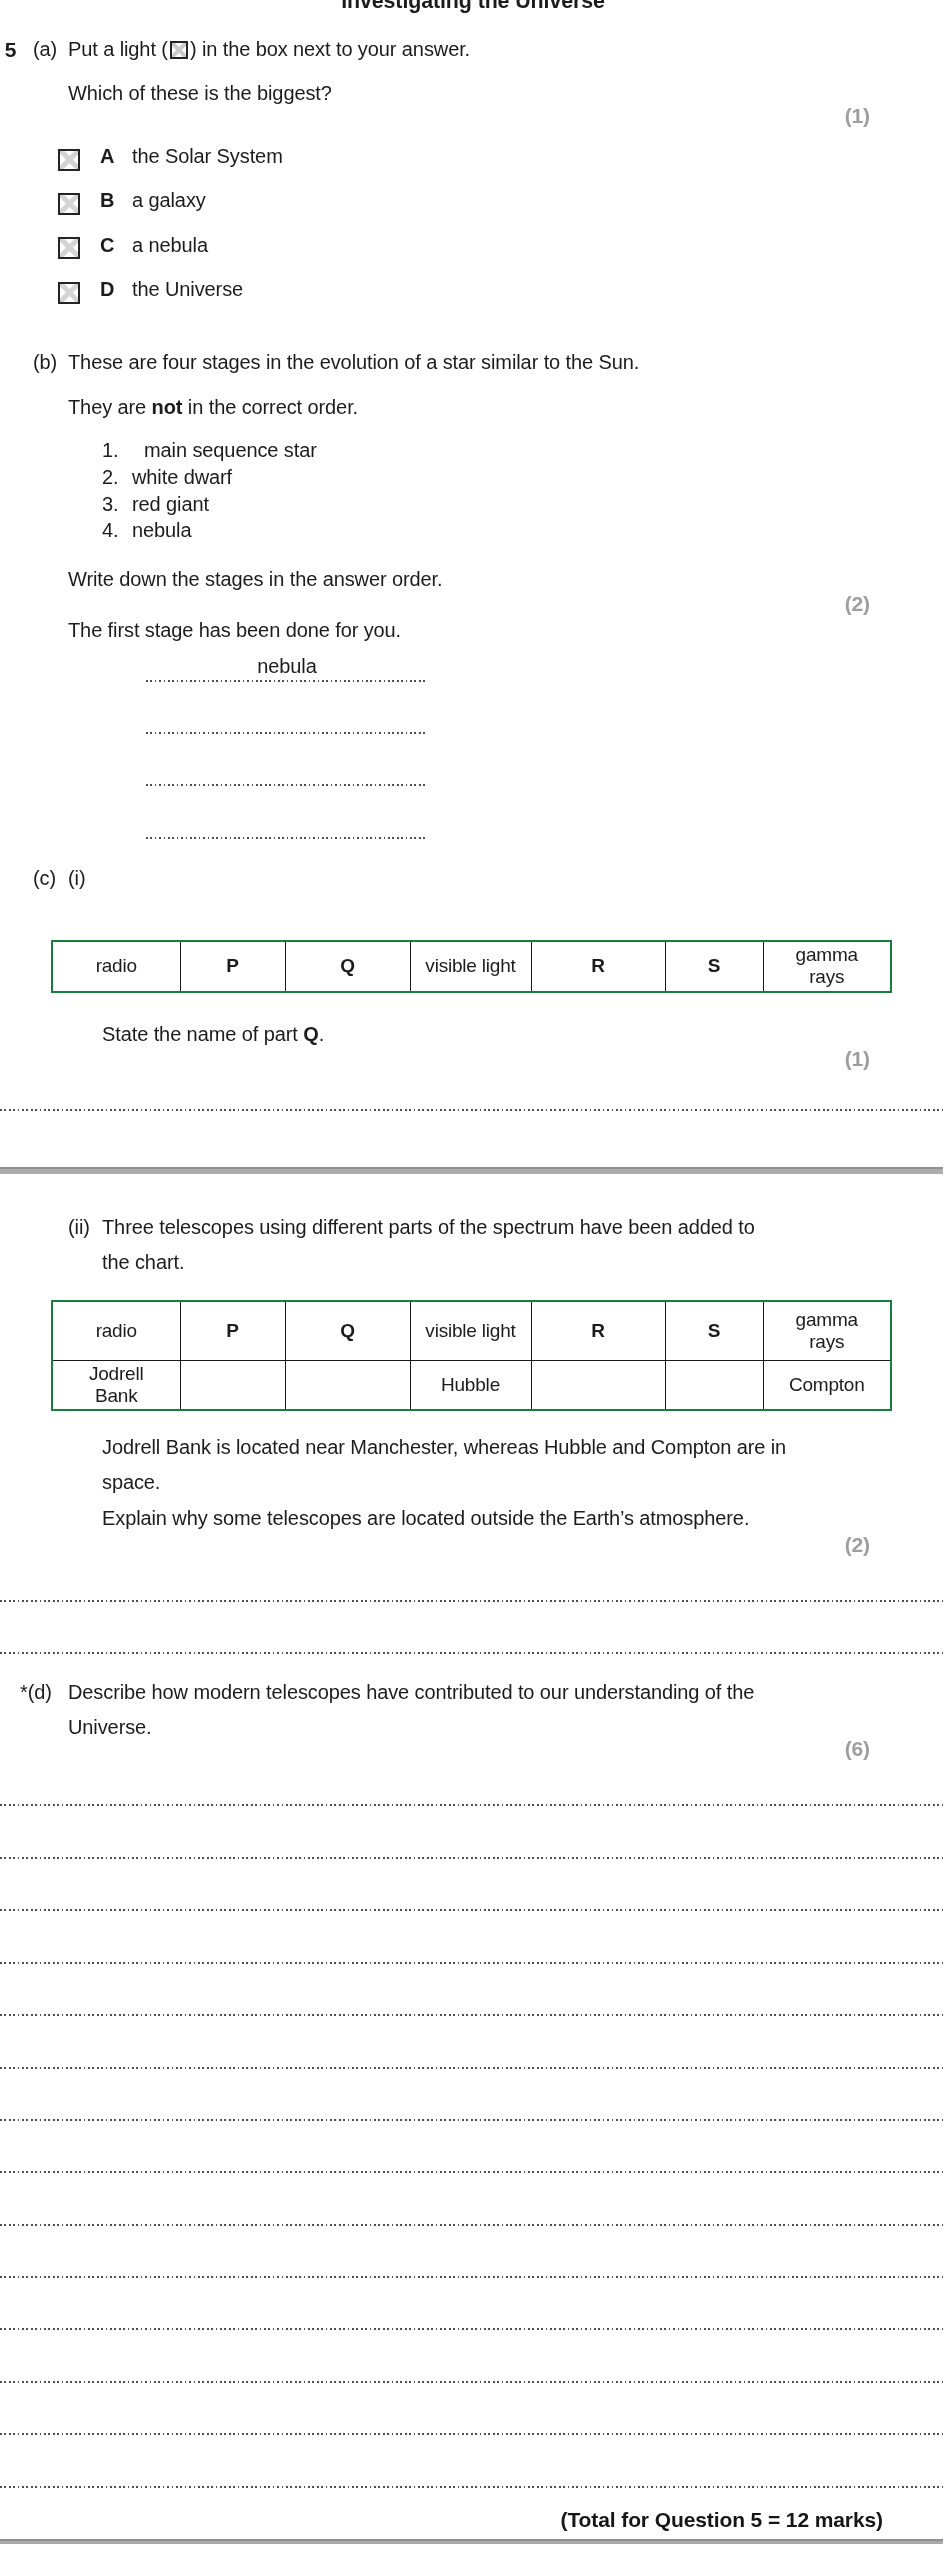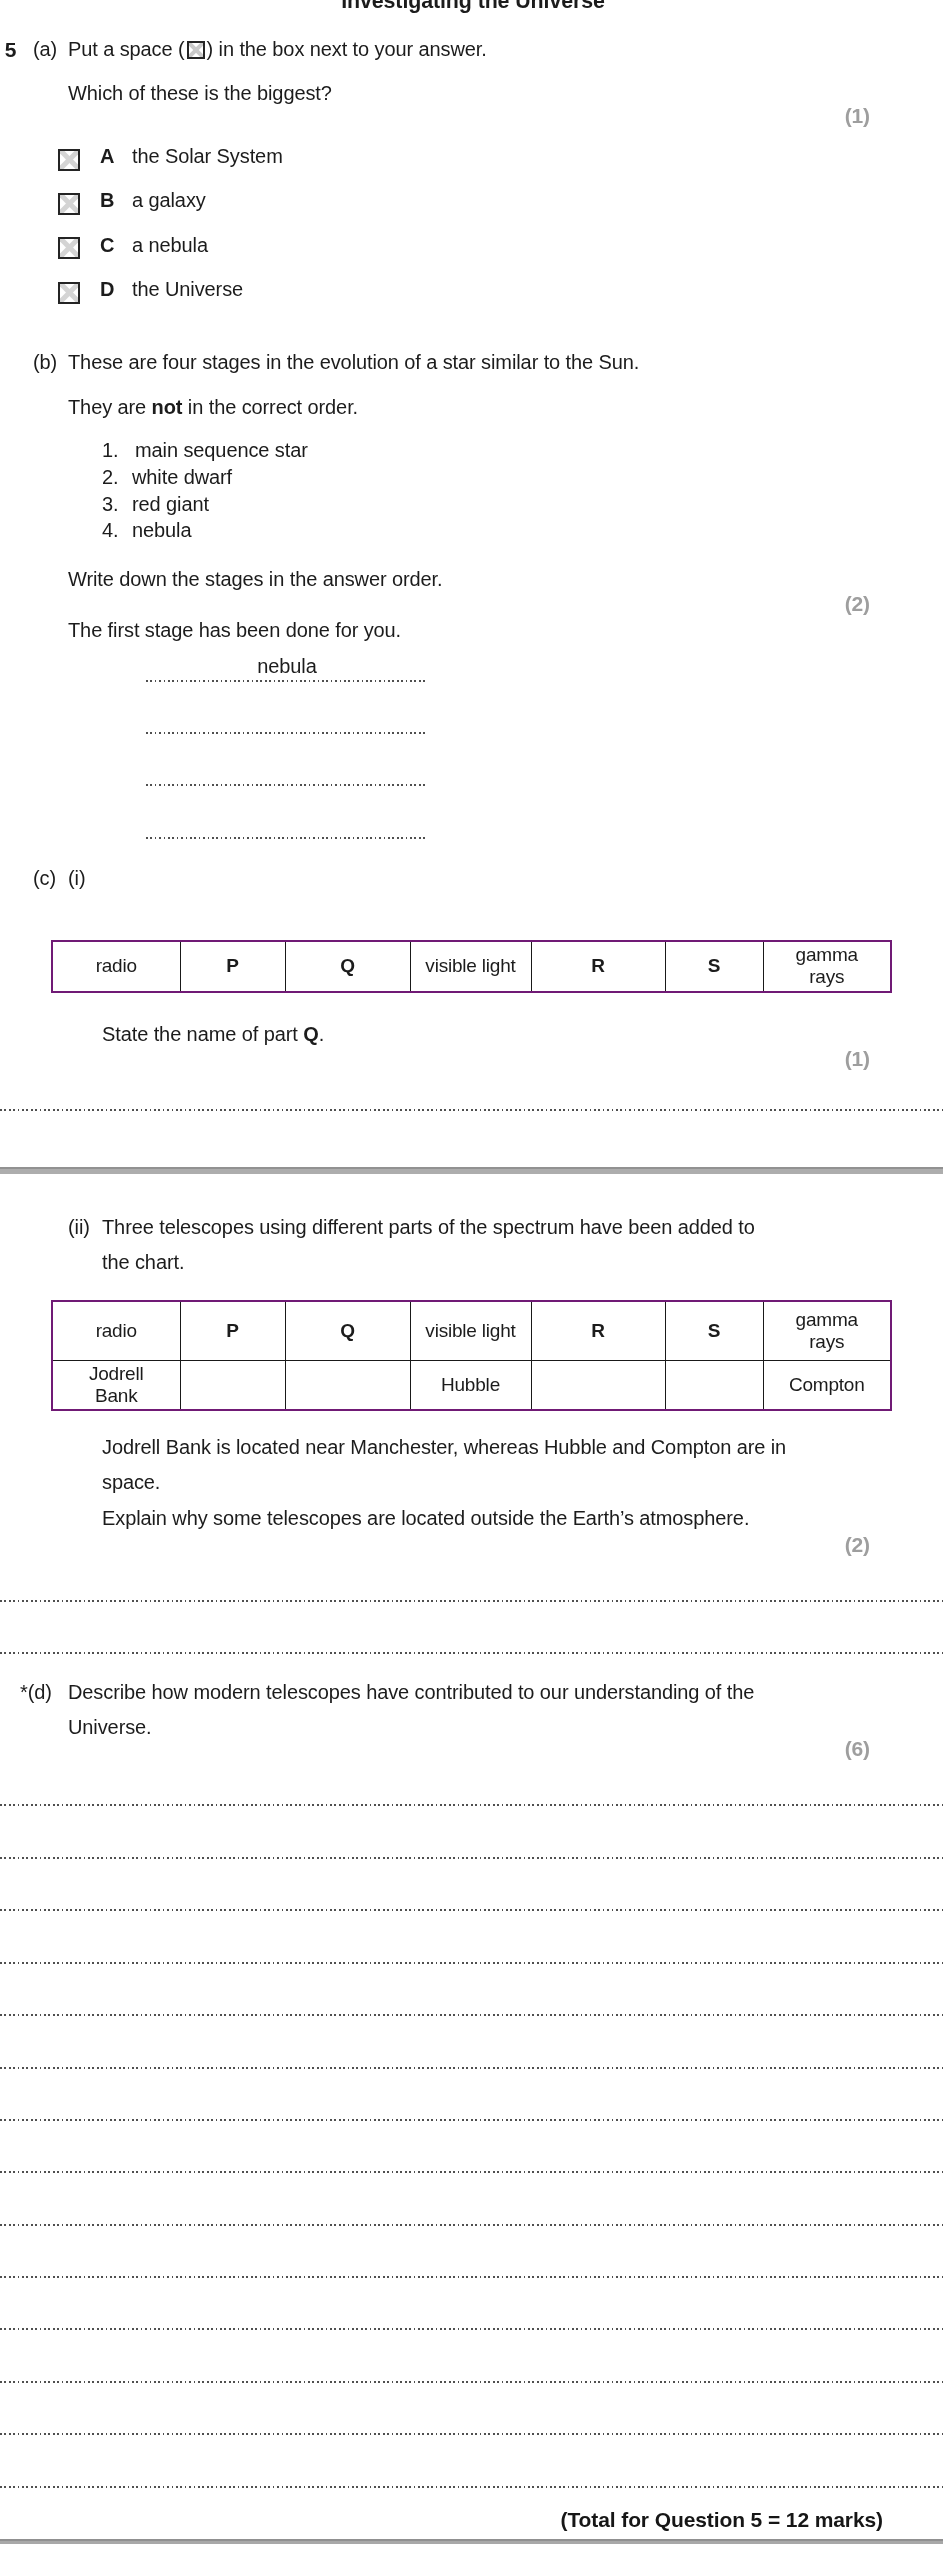--- a/index.html
+++ b/index.html
@@ -21,41 +21,41 @@
     background:#d4d4d4;margin-left:-15.4px;margin-top:-2.7px;}
   .xbox::before{transform:rotate(45deg);}
   .xbox::after{transform:rotate(-45deg);}
   .xbox-inline{display:inline-block;position:relative;width:14px;height:14px;border:2px solid #242424;
     background:#fff;overflow:hidden;vertical-align:-2.7px;margin:0 2px;}
   .xbox-inline::before,.xbox-inline::after{content:"";position:absolute;left:50%;top:50%;width:24px;height:4px;
     background:#c9c9c9;margin-left:-12px;margin-top:-2px;}
   .xbox-inline::before{transform:rotate(45deg);}
   .xbox-inline::after{transform:rotate(-45deg);}
   table.spec{position:absolute;left:51px;width:839px;border-collapse:collapse;table-layout:fixed;
-    border:2px solid #701a75;}
+    border:2px solid #15803d;}
   table.spec td{border:1.3px solid #191919;text-align:center;vertical-align:middle;
     font-size:19px;line-height:22px;white-space:pre-line;padding:1.3px;letter-spacing:-0.2px;}
   table.spec tr.rh1 td{height:46px;}
   table.spec tr.rh2 td{height:55px;}
   table.spec tr.rh3 td{height:46px;}
   .divider{position:absolute;left:0;width:946px;height:4.7px;border-top:2px solid #919191;background:#adadad;}
   .bottombar{position:absolute;left:0;width:946px;height:2.7px;border-top:2px solid #909090;background:#a8a8a8;}
   .totals{position:absolute;left:535px;width:348px;text-align:right;
     font-weight:bold;font-size:21px;line-height:27px;color:#161616;}
 </style>
 </head>
 <body>
 
 <div class="page">
 
   <div class="title">Investigating the Universe</div>
 
   <div class="qnum" style="top:32px;left:4.7px">5</div>
   <div class="t" style="top:32px;left:33px">(a)</div>
-  <div class="t" style="top:32px;left:68px"><span>Put a space (</span><span class="xbox-inline"></span><span>) in the box next to your answer.</span></div>
+  <div class="t" style="top:32px;left:68px"><span>Put a light (</span><span class="xbox-inline"></span><span>) in the box next to your answer.</span></div>
 
   <div class="t" style="top:76px;left:68px">Which of these is the biggest?</div>
   <div class="marks" style="top:98px">(1)</div>
 
   <div class="xbox" style="top:149px;left:58px"></div>
   <div class="t bi" style="top:139px;left:100px">A</div>
   <div class="t" style="top:139px;left:132px">the Solar System</div>
 
   <div class="xbox" style="top:193px;left:58px"></div>
   <div class="t bi" style="top:183px;left:100px">B</div>
@@ -67,21 +67,21 @@
 
   <div class="xbox" style="top:282px;left:58px"></div>
   <div class="t bi" style="top:272px;left:100px">D</div>
   <div class="t" style="top:272px;left:132px">the Universe</div>
 
   <div class="t" style="top:345px;left:33px">(b)</div>
   <div class="t" style="top:390px;left:68px"><span>They are </span><span class="bi">not</span><span> in the correct order.</span></div>
   <div class="t" style="top:345px;left:68px">These are four stages in the evolution of a star similar to the Sun.</div>
 
   <div class="t" style="top:437px;left:102px;line-height:27px">1.</div>
-  <div class="t" style="top:437px;left:135px;line-height:27px">main sequence star</div>
+  <div class="t" style="top:437px;left:144px;line-height:27px">main sequence star</div>
   <div class="t" style="top:464px;left:102px;line-height:27px">2.</div>
   <div class="t" style="top:464px;left:132px;line-height:27px">white dwarf</div>
   <div class="t" style="top:491px;left:102px;line-height:27px">3.</div>
   <div class="t" style="top:491px;left:132px;line-height:27px">red giant</div>
   <div class="t" style="top:517px;left:102px;line-height:27px">4.</div>
   <div class="t" style="top:517px;left:132px;line-height:27px">nebula</div>
 
   <div class="t" style="top:562px;left:68px">Write down the stages in the answer order.</div>
   <div class="marks" style="top:586px">(2)</div>
   <div class="t" style="top:613px;left:68px">The first stage has been done for you.</div>

